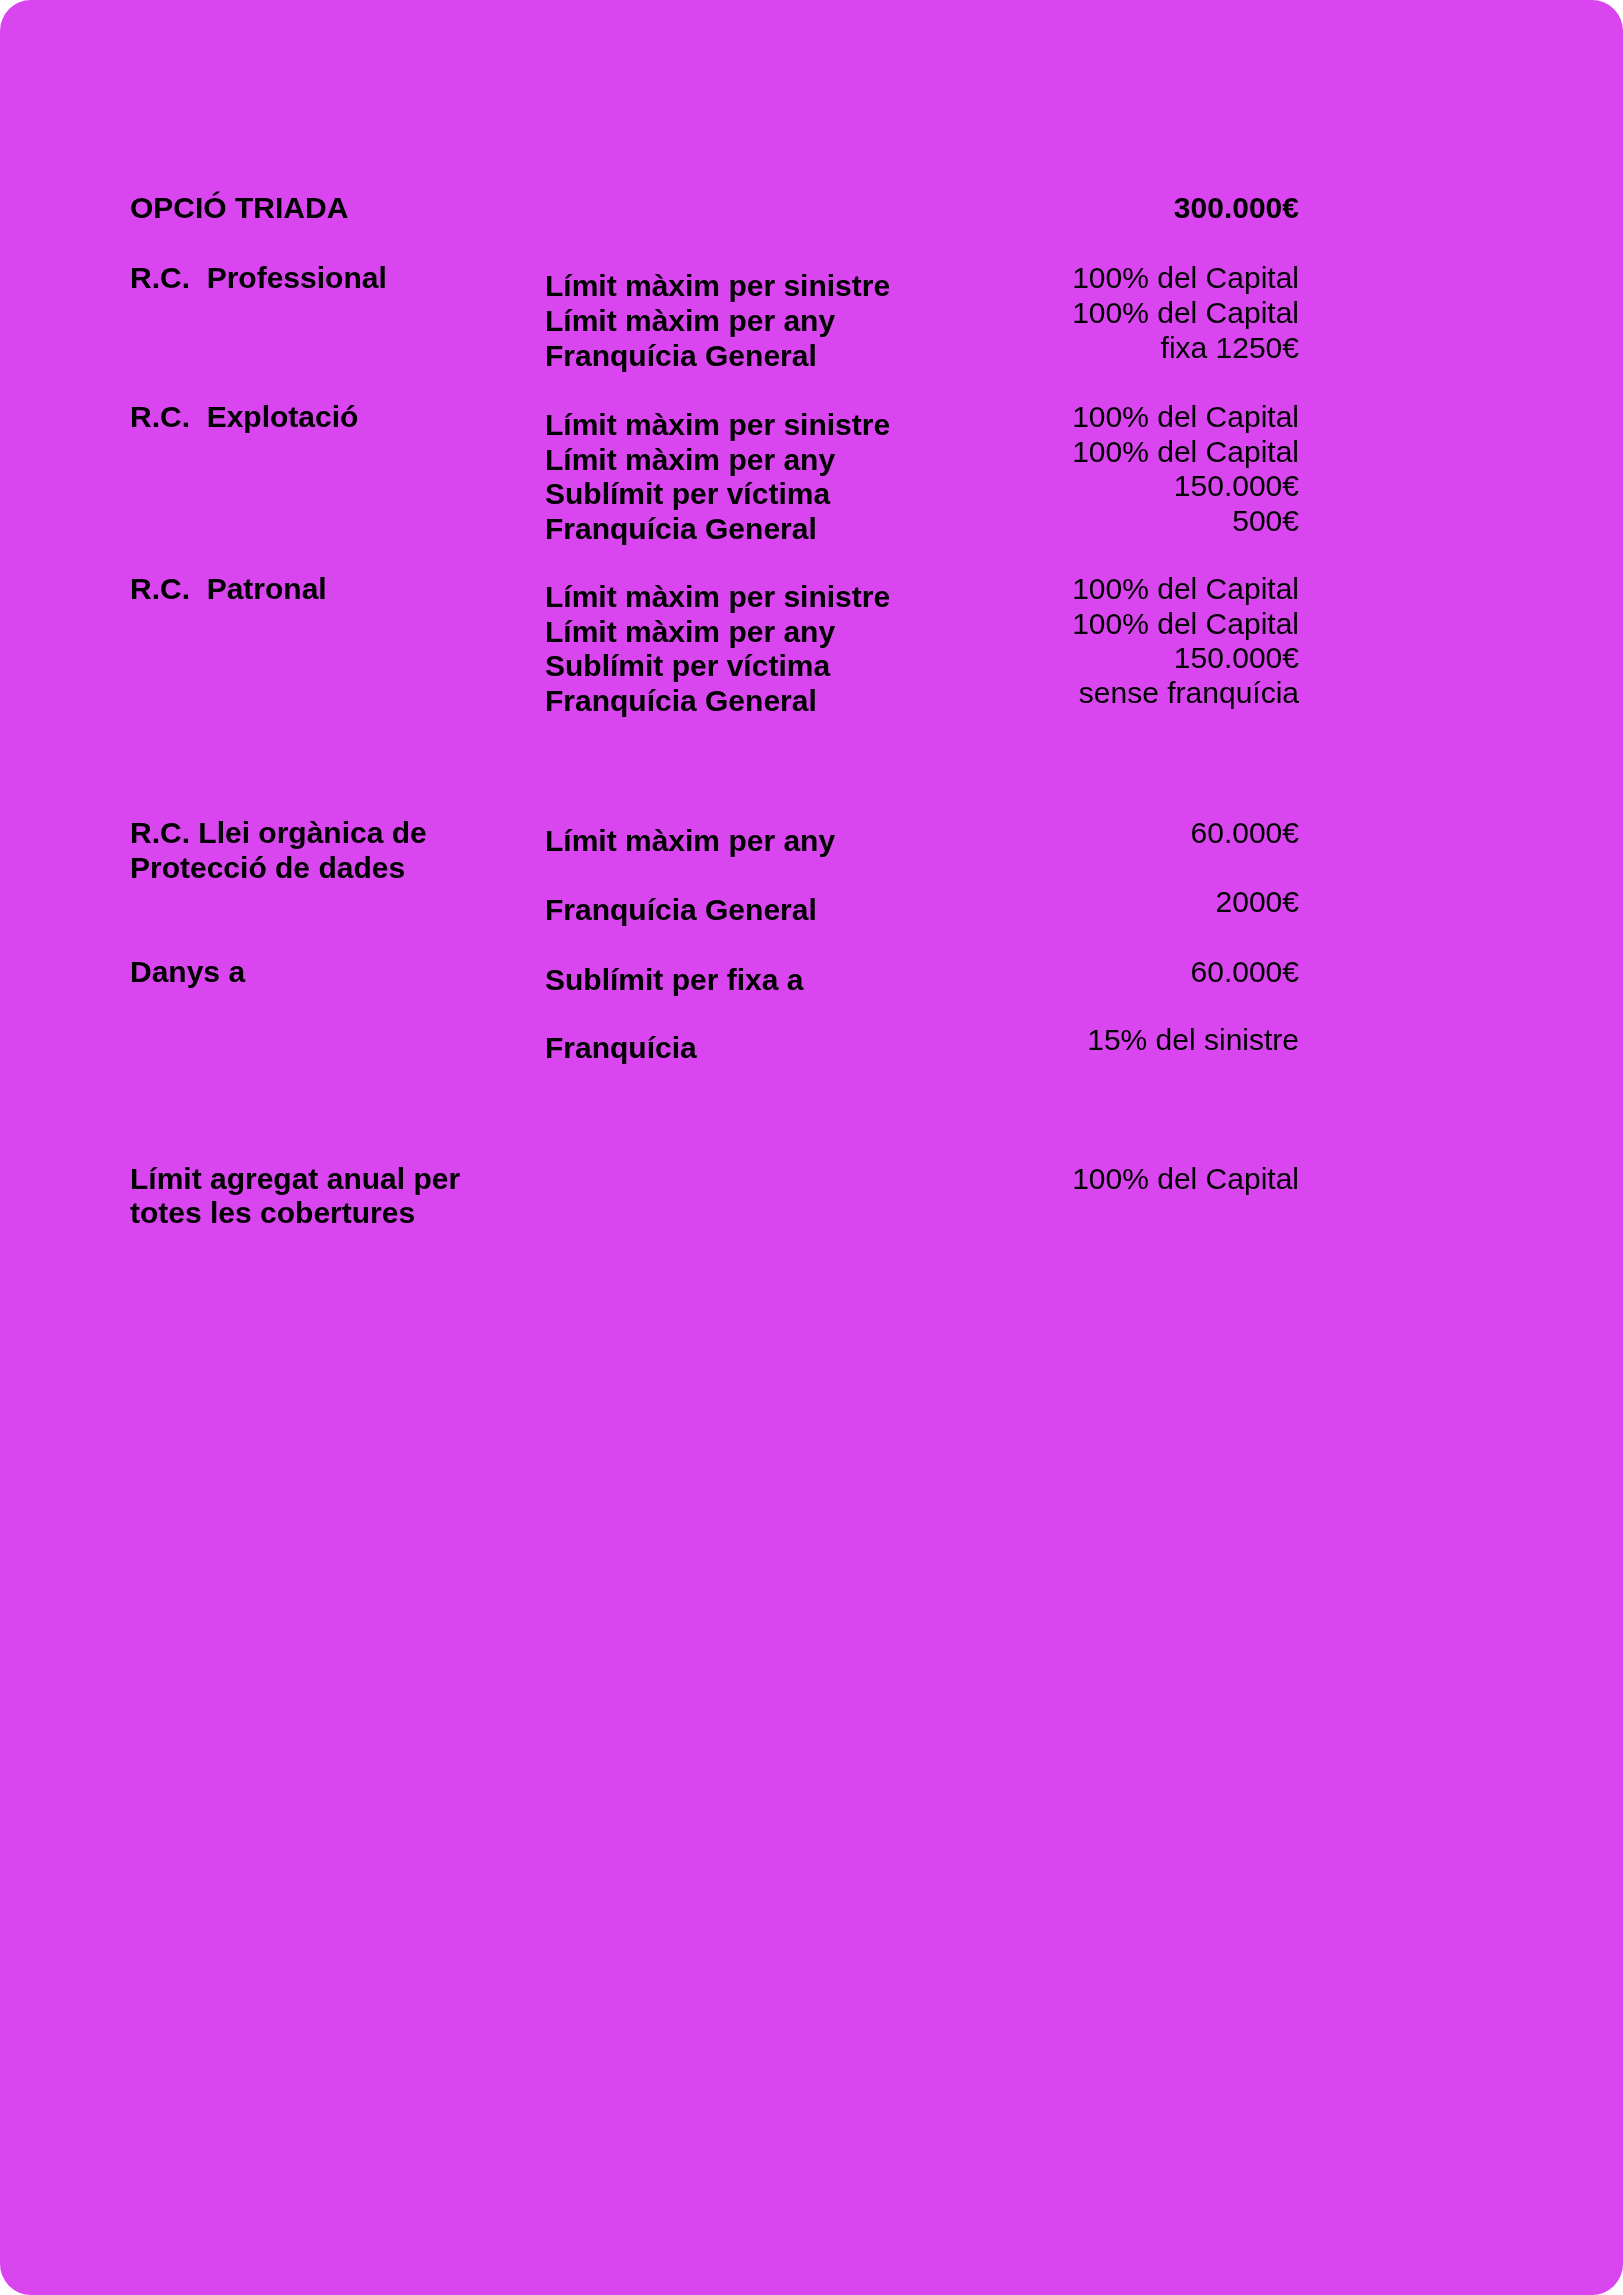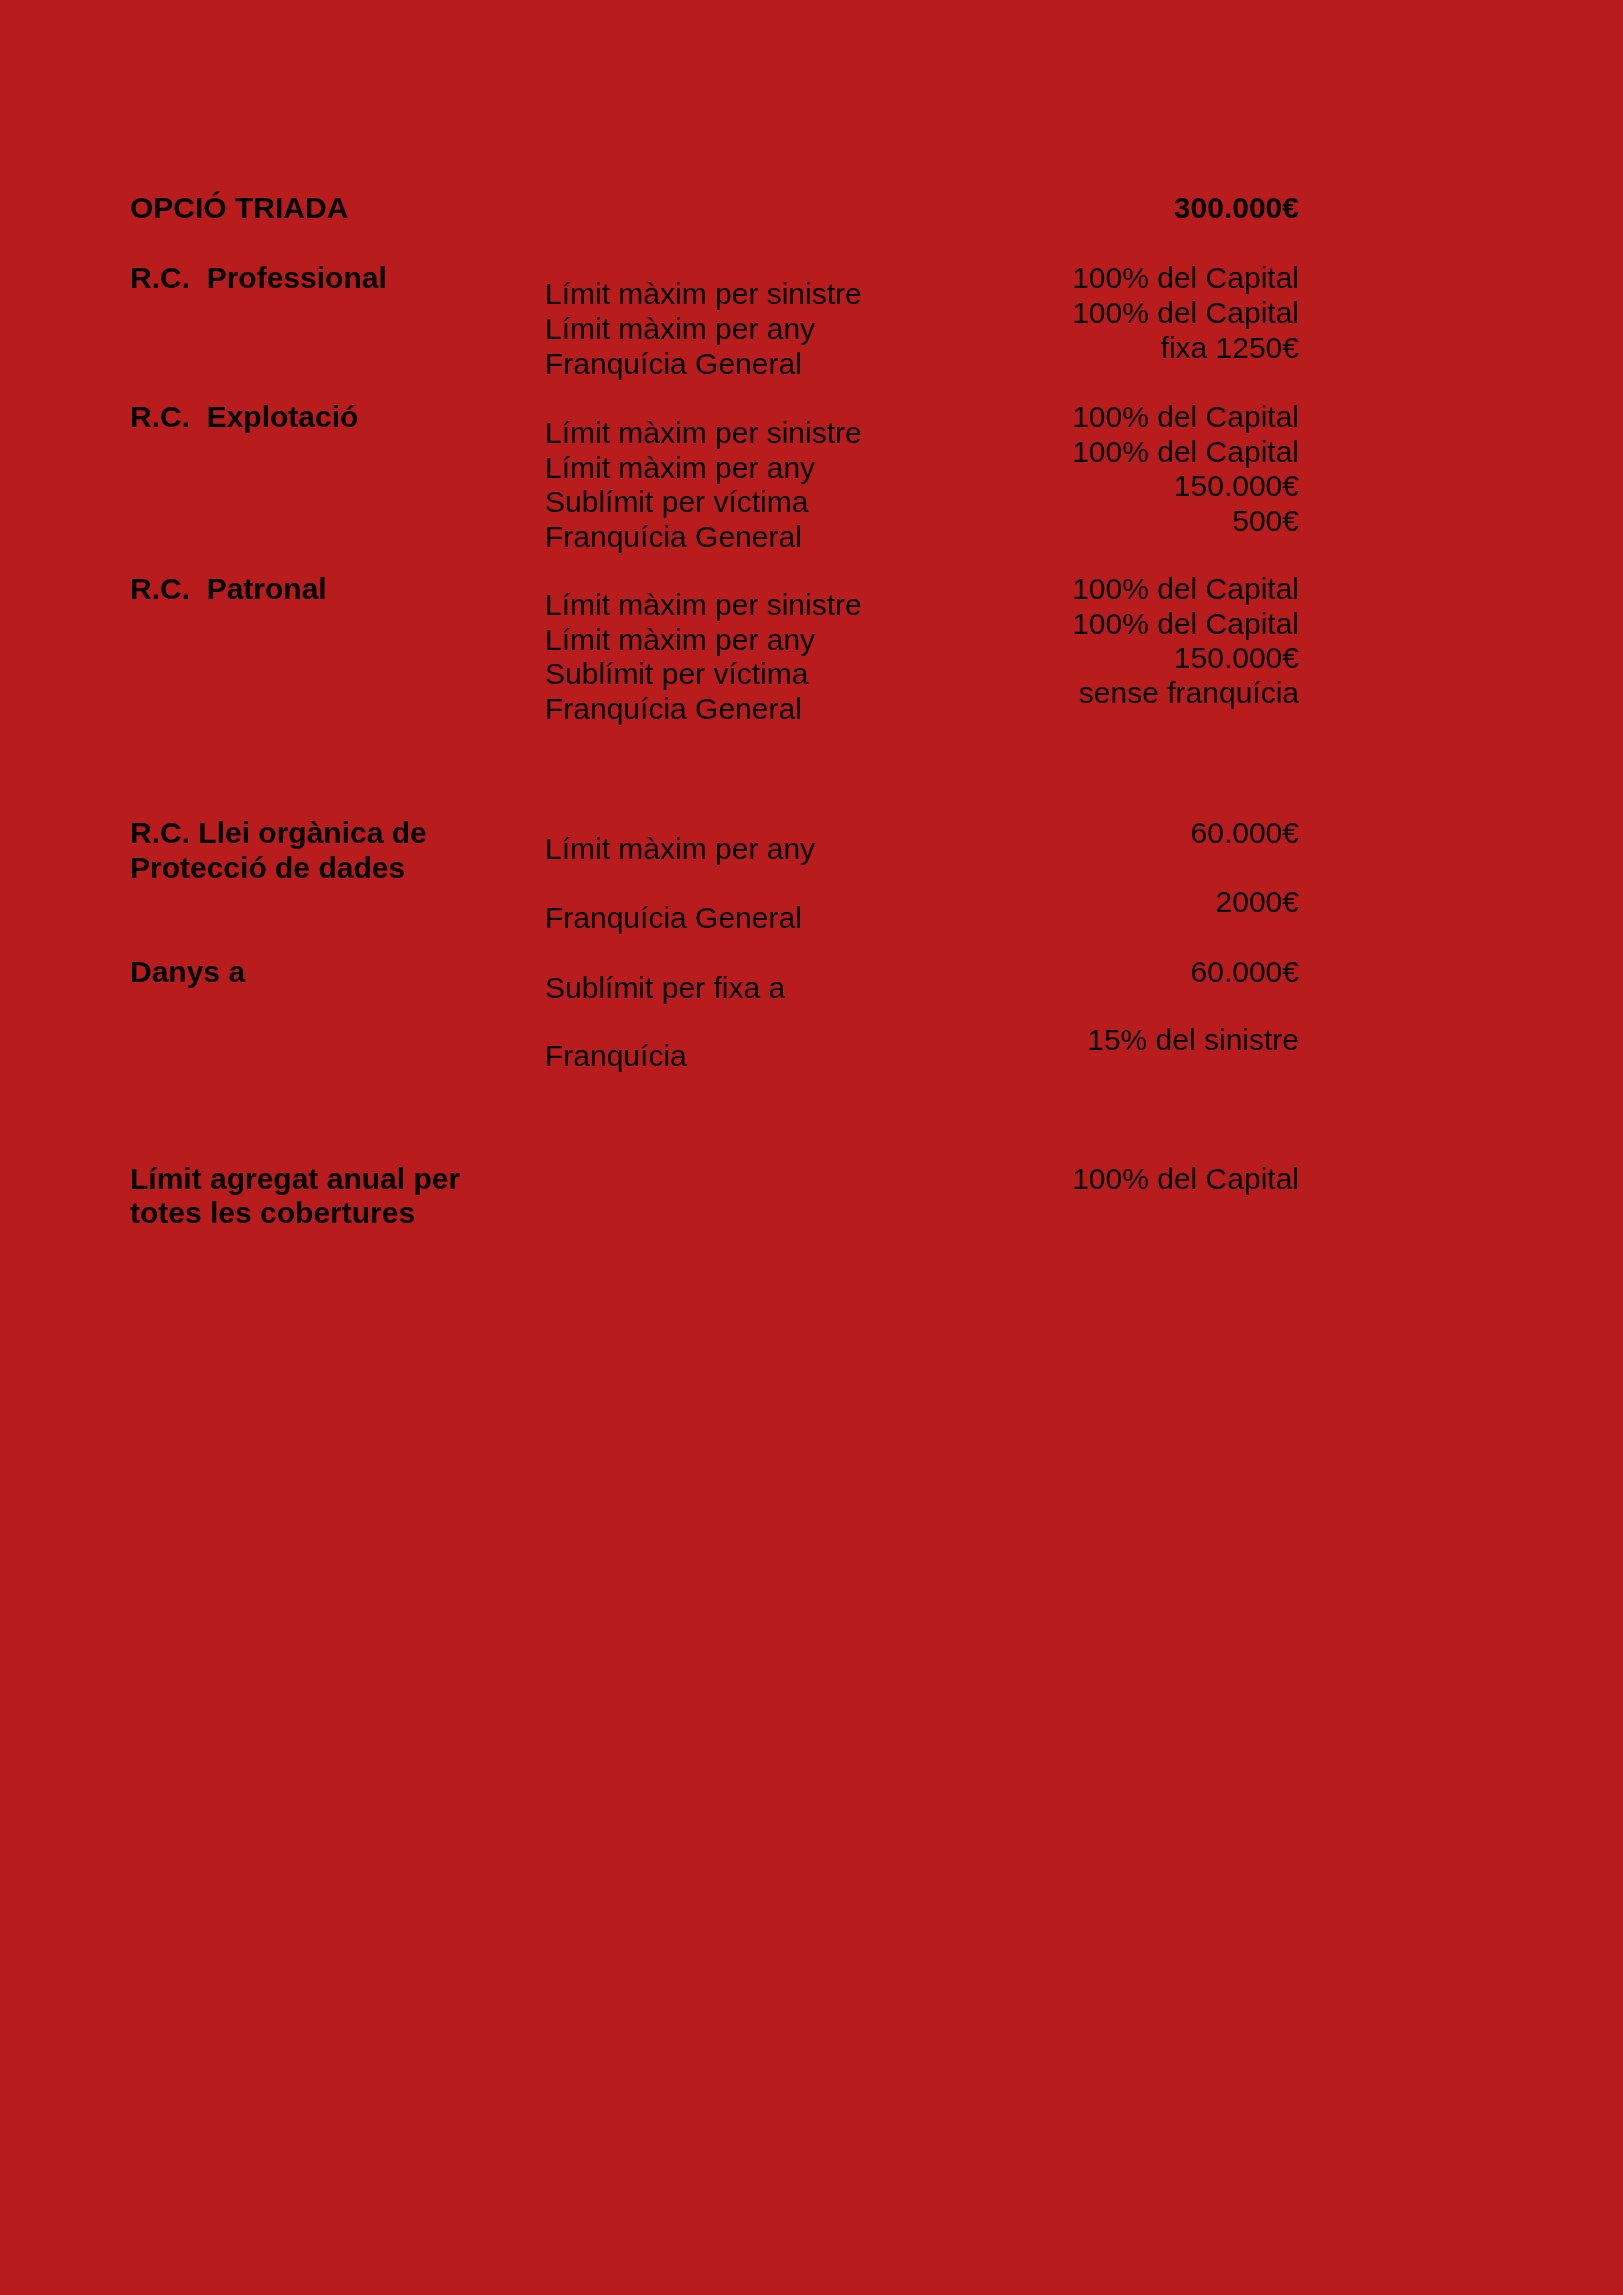--- a/index.html
+++ b/index.html
@@ -4,36 +4,37 @@
 <style>
   html, body {
     margin: 0;
     padding: 0;
     background: #ffffff;
   }
   .page {
     position: relative;
     width: 1623px;
     height: 2295px;
-    background: #b91c1c;
+    background: #d946ef;
     color: #000000;
     font-family: "Liberation Sans", sans-serif;
     font-size: 30px;
     overflow: hidden;
+    border-radius: 31px;
   }
   .row {
     position: absolute;
     left: 130px;
     width: 1169px;
     height: 35px;
     line-height: 35px;
     white-space: pre;
   }
   .c1 { position: absolute; left: 0; top: 0; }
-  .c2 { position: absolute; left: 415px; top: 16px; }
+  .c2 { position: absolute; left: 415px; top: 8px; font-weight: bold; }
   .c3 { position: absolute; right: 0; top: 0; }
   .b  { font-weight: bold; }
 </style>
 </head>
 <body>
 
 <div class="page">
 
   <div class="row" style="top:190px">
     <span class="c1 b">OPCIÓ TRIADA</span>

